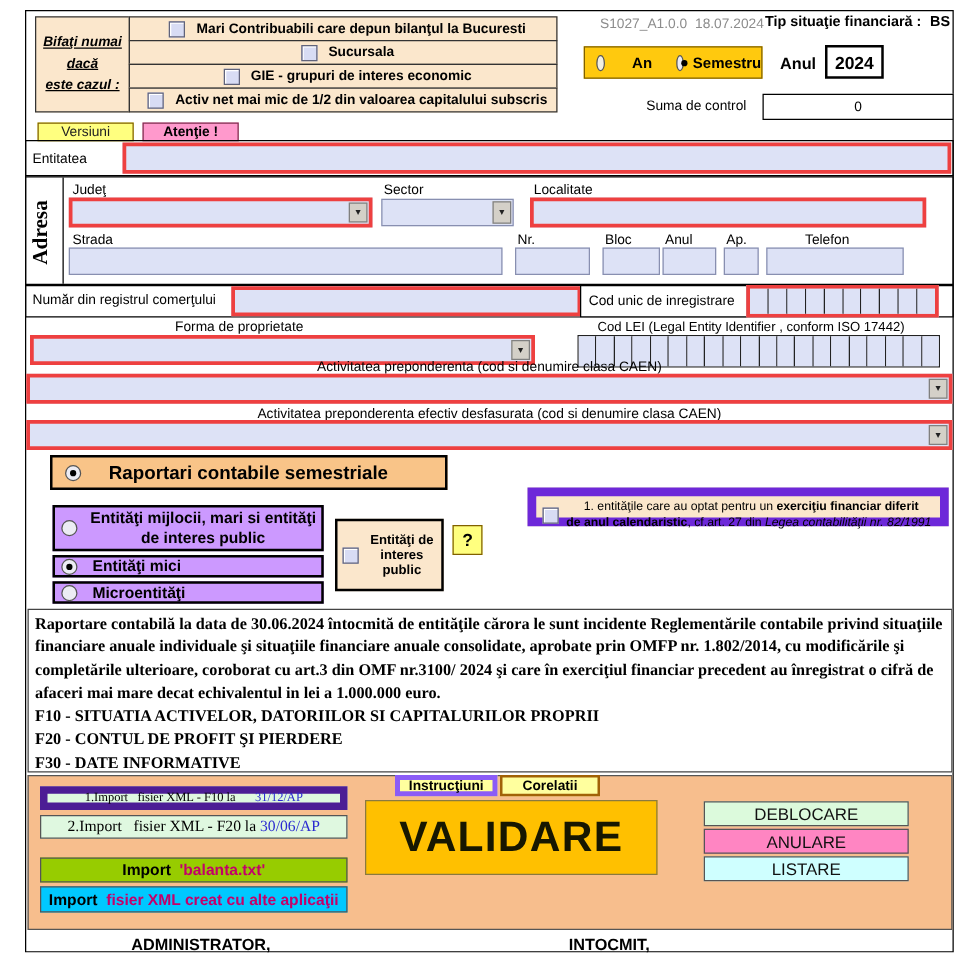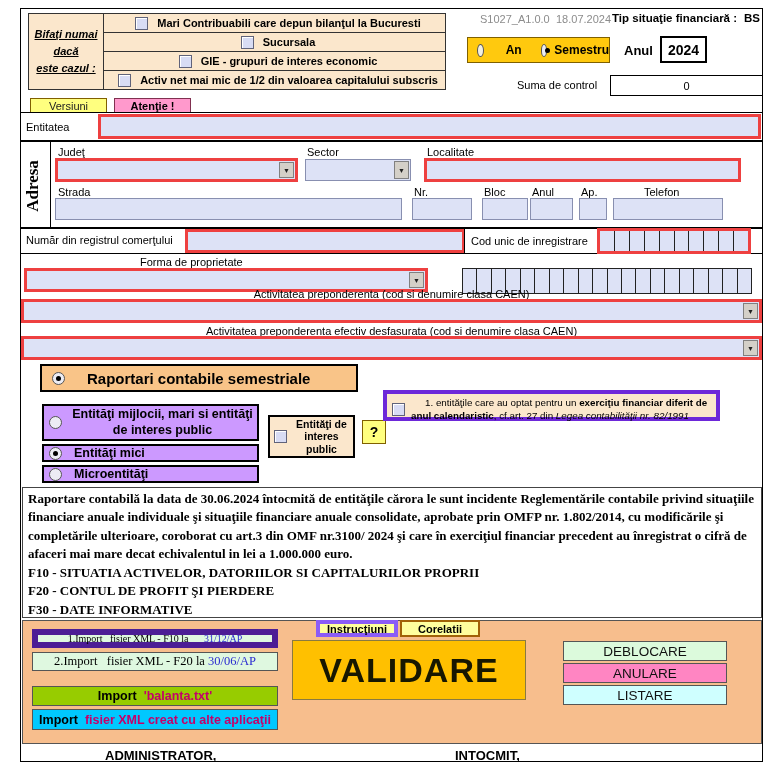--- a/index.html
+++ b/index.html
@@ -121,20 +121,21 @@
       <div></div>
       <div></div>
       <div></div>
       <div></div>
   </div>
 
   <span class="abs lbl" style="left:140px; top:256px;">Forma de proprietate</span>
   <div class="abs redb" style="left:24px; top:268px; width:404px; height:24px;">
     <span class="combo-arrow">▼</span>
   </div>
+  <span class="abs lbl" style="left:478px; top:256px; font-size:10.5px;">Cod LEI  (Legal Entity Identifier , conform ISO 17442)</span>
   <div class="abs comb" style="left:462px; top:268px; width:290px; height:26px; border:1px solid #222;">
     <div></div>
       <div></div>
       <div></div>
       <div></div>
       <div></div>
       <div></div>
       <div></div>
       <div></div>
       <div></div>
@@ -171,27 +172,27 @@
   </div>
   <div class="abs" style="left:42px; top:444px; width:217px; height:18px; background:#CC99FF; border:2px solid #000; display:flex; align-items:center;">
     <span class="radio checked" style="margin-left:5px;"></span>
     <span style="margin-left:12px; font-weight:bold; font-size:12.5px;">Entităţi mici</span>
   </div>
   <div class="abs" style="left:42px; top:465px; width:217px; height:18px; background:#CC99FF; border:2px solid #000; display:flex; align-items:center;">
     <span class="radio" style="margin-left:5px;"></span>
     <span style="margin-left:12px; font-weight:bold; font-size:12.5px;">Microentităţi</span>
   </div>
 
-  <div class="abs peach" style="left:268px; top:415px; width:87px; height:43px; border:2px solid #000; display:flex; align-items:center;">
+  <div class="abs peach" style="left:268px; top:415px; width:87px; height:58px; border:2px solid #000; display:flex; align-items:center;">
     <span class="chk" style="margin-left:4px; flex:none;"></span>
     <span style="margin-left:3px; font-weight:bold; font-size:10.5px; line-height:1.15; text-align:center; white-space:normal;">Entităţi de interes public</span>
   </div>
   <div class="abs btn" style="left:362px; top:420px; width:24px; height:24px; background:#FFFF7F; border:1px solid #806000; font-weight:bold; font-size:14px;">?</div>
 
-  <div class="abs peach" style="left:383px; top:390px; width:337px; height:31px; border:4px solid #6d28d9;">
+  <div class="abs peach" style="left:422px; top:390px; width:337px; height:31px; border:7px solid #6d28d9;">
     <span class="chk" style="position:absolute; left:5px; top:9px;"></span>
     <div style="margin-left:24px; margin-right:4px; font-size:9.8px; line-height:1.35; padding-top:2px; text-indent:14px;">
       <span>1. entităţile care au optat pentru un </span><b>exerciţiu financiar diferit de anul calendaristic</b><span>, cf.art. 27 din </span><i>Legea contabilităţii nr. 82/1991</i>
     </div>
   </div>
 
   <div class="abs serifp" style="left:22px; top:487px; width:740px; height:131px; border:1px solid #444; padding:2px 5px; background:#fff;">
     <div>Raportare contabilă la data de 30.06.2024 întocmită de entităţile cărora le sunt incidente Reglementările contabile privind situaţiile financiare anuale individuale şi situaţiile financiare anuale consolidate, aprobate prin OMFP nr. 1.802/2014, cu modificările şi completările ulterioare, coroborat cu art.3 din OMF nr.3100/ 2024 şi care în exerciţiul financiar precedent au înregistrat o cifră de afaceri mai mare decat echivalentul in lei a 1.000.000 euro.</div>
     <div>F10 - SITUATIA ACTIVELOR, DATORIILOR SI CAPITALURILOR PROPRII</div>
     <div>F20 - CONTUL DE PROFIT ŞI PIERDERE</div>

